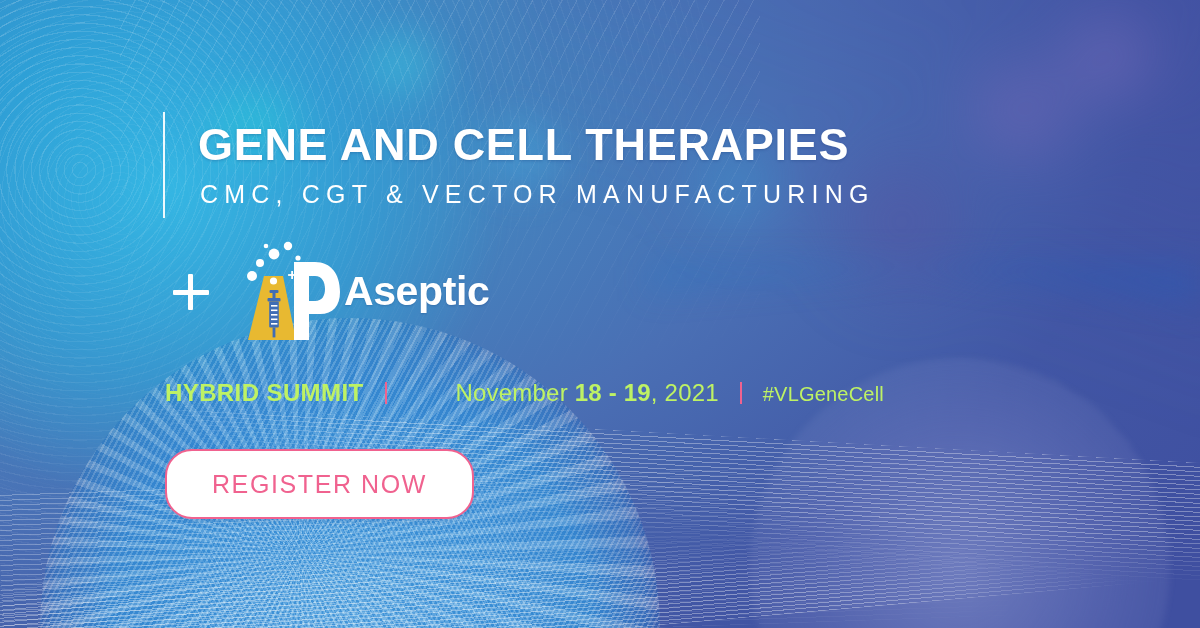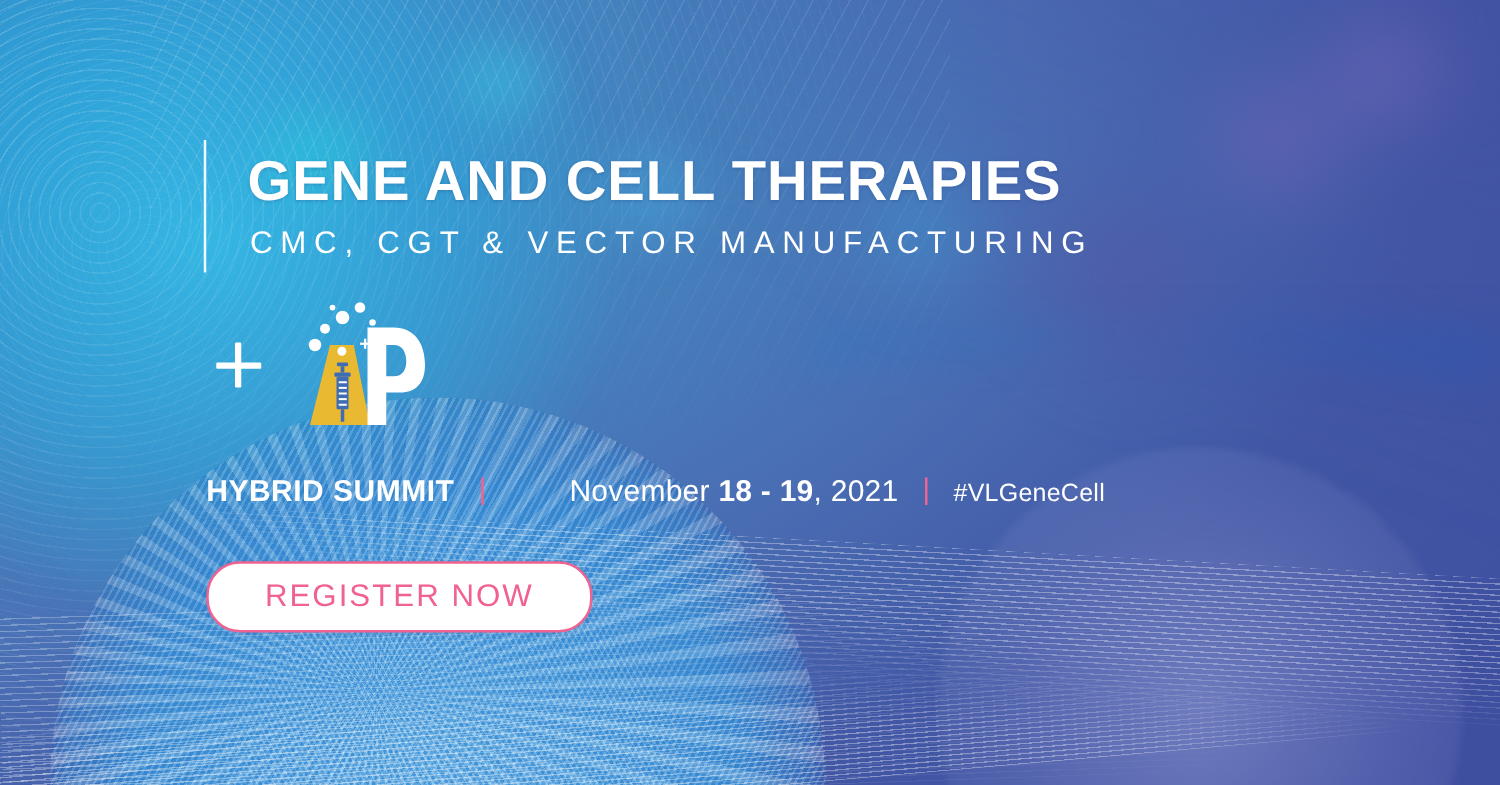--- a/index.html
+++ b/index.html
@@ -168,35 +168,35 @@
   .logo-words{margin-left:2px;}
   .logo-word{
     margin:0;color:#fff;font-weight:bold;
     font-size:41px;line-height:.97;letter-spacing:-.4px;
     text-shadow:0 1px 2px rgba(20,50,110,.25);
   }
 
   
   .info-line{
     position:absolute;left:165px;top:379px;
-    display:flex;align-items:baseline;color:#ffffff;white-space:nowrap;
+    display:flex;align-items:baseline;color:#bef264;white-space:nowrap;
   }
   .info-hybrid{font-size:24px;font-weight:bold;letter-spacing:.4px;}
   .info-sep{
     display:inline-block;width:2px;height:22px;background:#f0628f;
     margin:0 21px;position:relative;top:3px;flex:0 0 auto;
   }
   .info-date{font-size:24px;font-weight:300;letter-spacing:.2px;margin-left:48px;}
   .info-date b{font-weight:bold;}
   .info-tag{font-size:20px;font-weight:300;letter-spacing:.2px;}
 
   
   .cta{
     position:absolute;left:165px;top:449px;
-    width:309px;height:57px;border-radius:27px;
+    width:309px;height:70px;border-radius:27px;
     background:#fff;border:2.5px solid #f0628f;
     display:flex;align-items:center;justify-content:center;
     color:#f0628f;font-size:25px;letter-spacing:1.6px;font-weight:400;
     cursor:pointer;
     box-shadow:0 2px 6px rgba(30,60,120,.12);
   }
 </style>
 </head>
 <body>
 
@@ -263,20 +263,21 @@
 
           <path d="M64 22 L64 100 L79 100 L79 74 L90 74
                    C103 74 110 66 110 52
                    C110 34 101 22 85 22 Z
                    M79 36 L85 36 C92 36 95 42 95 49
                    C95 56 92 61 85 61 L79 61 Z" fill="#ffffff" fill-rule="evenodd"></path>
         </svg>
       </div>
 
       <div class="logo-words">
+        <p class="logo-word">Aseptic</p>
       </div>
     </div>
 
     <div class="info-line">
       <span class="info-hybrid">HYBRID SUMMIT</span>
       <span class="info-sep"></span>
       <span class="info-date"><span>November </span><b>18 - 19</b><span>, 2021</span></span>
       <span class="info-sep"></span>
       <span class="info-tag">#VLGeneCell</span>
     </div>

